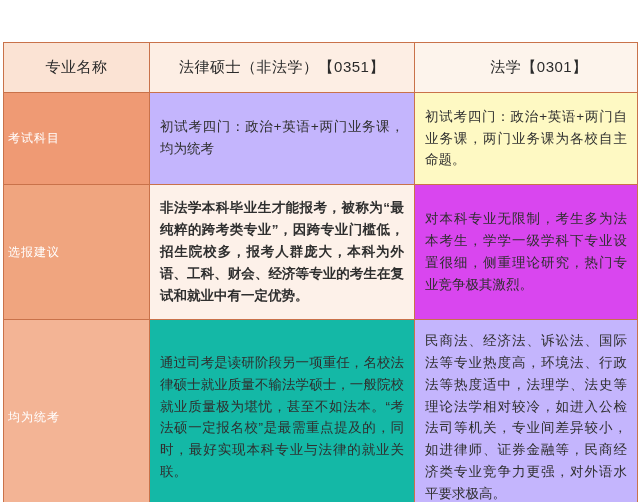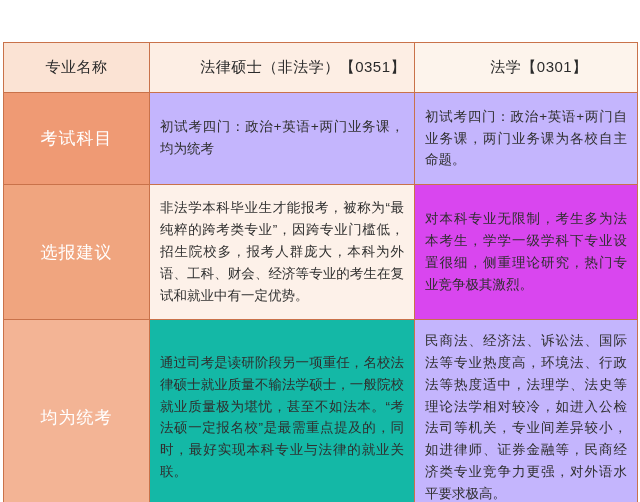--- a/index.html
+++ b/index.html
@@ -39,51 +39,49 @@
     background: #fbe3d4;
     text-align: center;
     font-size: 15px;
     color: #2b2b2b;
     height: 50px;
     padding: 6px 8px;
     letter-spacing: 0.5px;
   }
   .hdr-a {
     background: #fdeee4;
-    text-align: right;
   }
   .hdr-b {
     background: #fdf4ec;
     padding-left: 34px;
   }
 
   
   .rowlabel {
     background: #ef9a74;
     color: #ffffff;
-    text-align: center;
-    font-size: 17px;
+    font-size: 12px;
     letter-spacing: 1px;
     padding: 6px 4px;
   }
   .rowlabel-2 { background: #f0a57f; }
   .rowlabel-3 { background: #f3b495; }
 
   
   .cell {
     font-size: 13.5px;
     line-height: 1.62;
     color: #2f2f2f;
     padding: 10px 10px;
     text-align: justify;
     text-justify: inter-ideograph;
   }
   .cell-a { background: #c4b5fd; font-family: Liberation Mono, monospace; }
-  .cell-b { background: #c4b5fd; }
-  .cell-a2 { background: #fdf1e9; }
+  .cell-b { background: #fef9c3; }
+  .cell-a2 { background: #fdf1e9; font-weight: bold; }
   .cell-b2 { background: #d946ef; }
   .cell-a3 { background: #14b8a6; }
   .cell-b3 { background: #c4b5fd; }
 
   .r1 { height: 92px; }
   .r2 { height: 135px; }
   .r3 { height: 180px; }
 </style>
 </head>
 <body>

